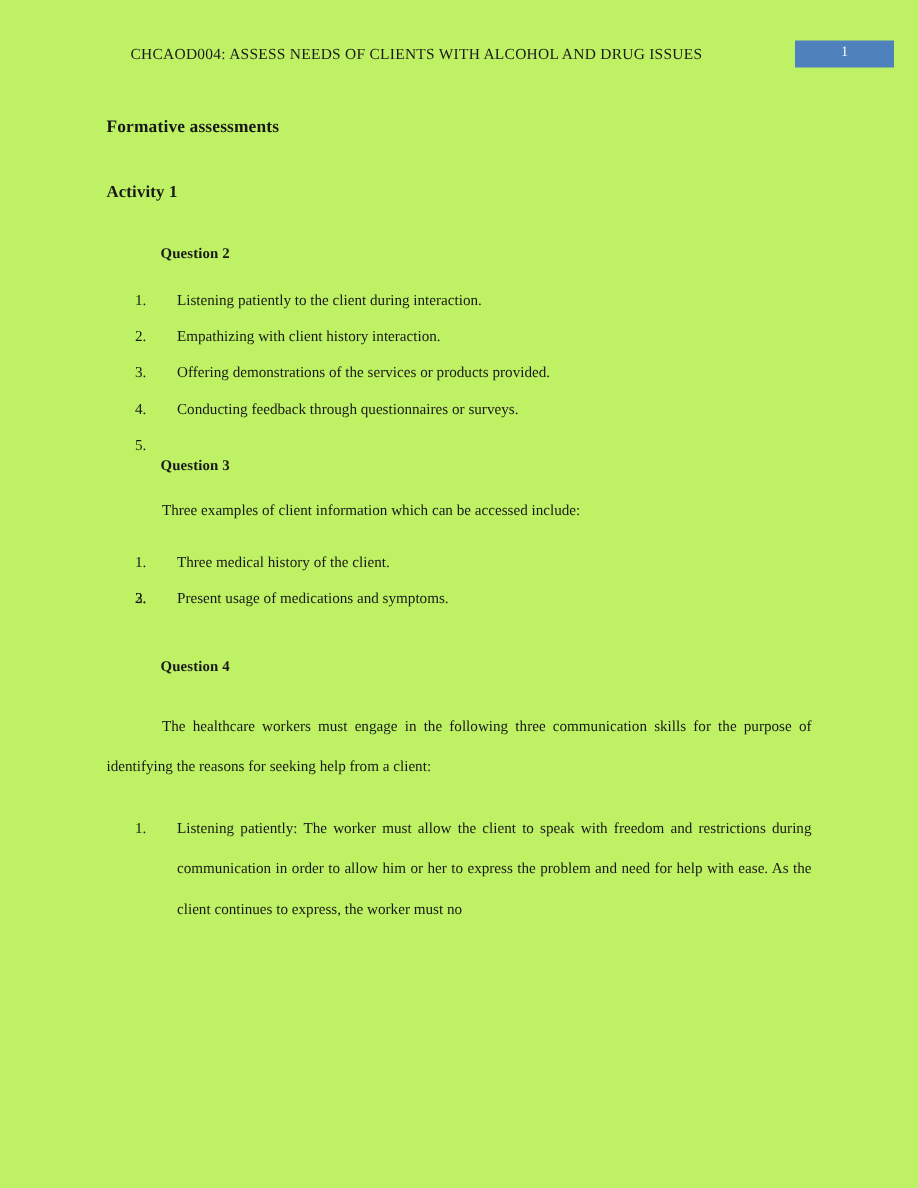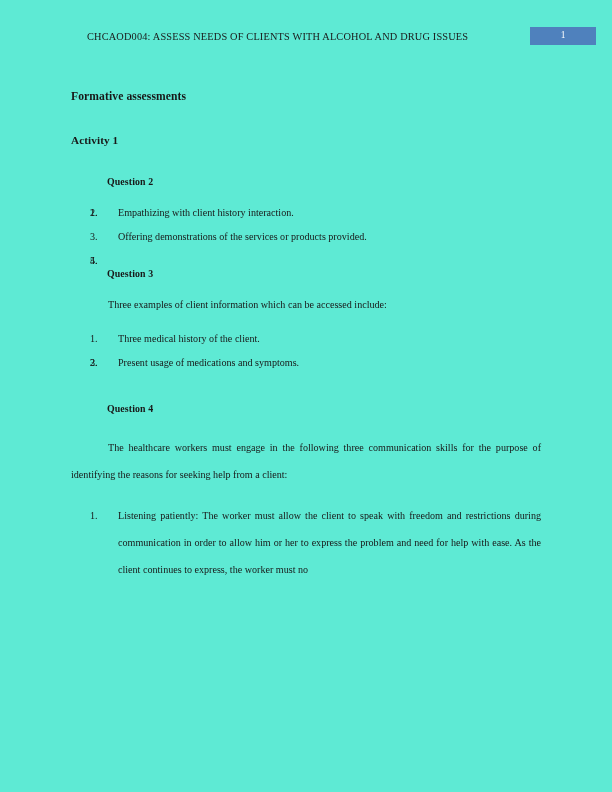--- a/index.html
+++ b/index.html
@@ -12,21 +12,21 @@
     height: 792px;
     position: relative;
     font-family: "Liberation Serif", "DejaVu Serif", serif;
     color: #181818;
     overflow: hidden;
   }
 
   .page {
     position: absolute;
     inset: 0;
-    background: #5eead4;
+    background: #bef264;
   }
 
   
   .doc-header {
     position: absolute;
     top: 26px;
     left: 71px;
     right: 8px;
     height: 20px;
     display: flex;
@@ -54,21 +54,21 @@
   .page-number-box span {
     color: #ffffff;
     font-size: 9.5px;
     font-family: "Liberation Serif", "DejaVu Serif", serif;
     line-height: 1;
   }
 
   
   .content {
     position: absolute;
-    top: 90px;
+    top: 78px;
     left: 71px;
     width: 470px;
   }
 
   h1.doc-h1 {
     font-size: 11.6px;
     font-weight: bold;
     margin: 0 0 30px 0;
     line-height: 1.2;
     letter-spacing: 0.1px;
@@ -148,31 +148,33 @@
   <div class="content">
 
     <h1 class="doc-h1">Formative assessments</h1>
 
     <h2 class="doc-h2">Activity 1</h2>
 
     <h3 class="doc-h3">Question 2</h3>
     <ol class="doc-list">
       <li>
         <span class="li-marker">1.</span>
+        <span>Listening patiently to the client during interaction.</span>
       </li>
       <li>
         <span class="li-marker">2.</span>
         <span>Empathizing with client history interaction.</span>
       </li>
       <li>
         <span class="li-marker">3.</span>
         <span>Offering demonstrations of the services or products provided.</span>
       </li>
       <li>
         <span class="li-marker">4.</span>
+        <span>Conducting feedback through questionnaires or surveys.</span>
       </li>
       <li>
         <span class="li-marker">5.</span>
       </li>
     </ol>
 
     <div class="gap-sm"></div>
 
     <h3 class="doc-h3">Question 3</h3>
     <p class="body-para">Three examples of client information which can be accessed include:</p>

